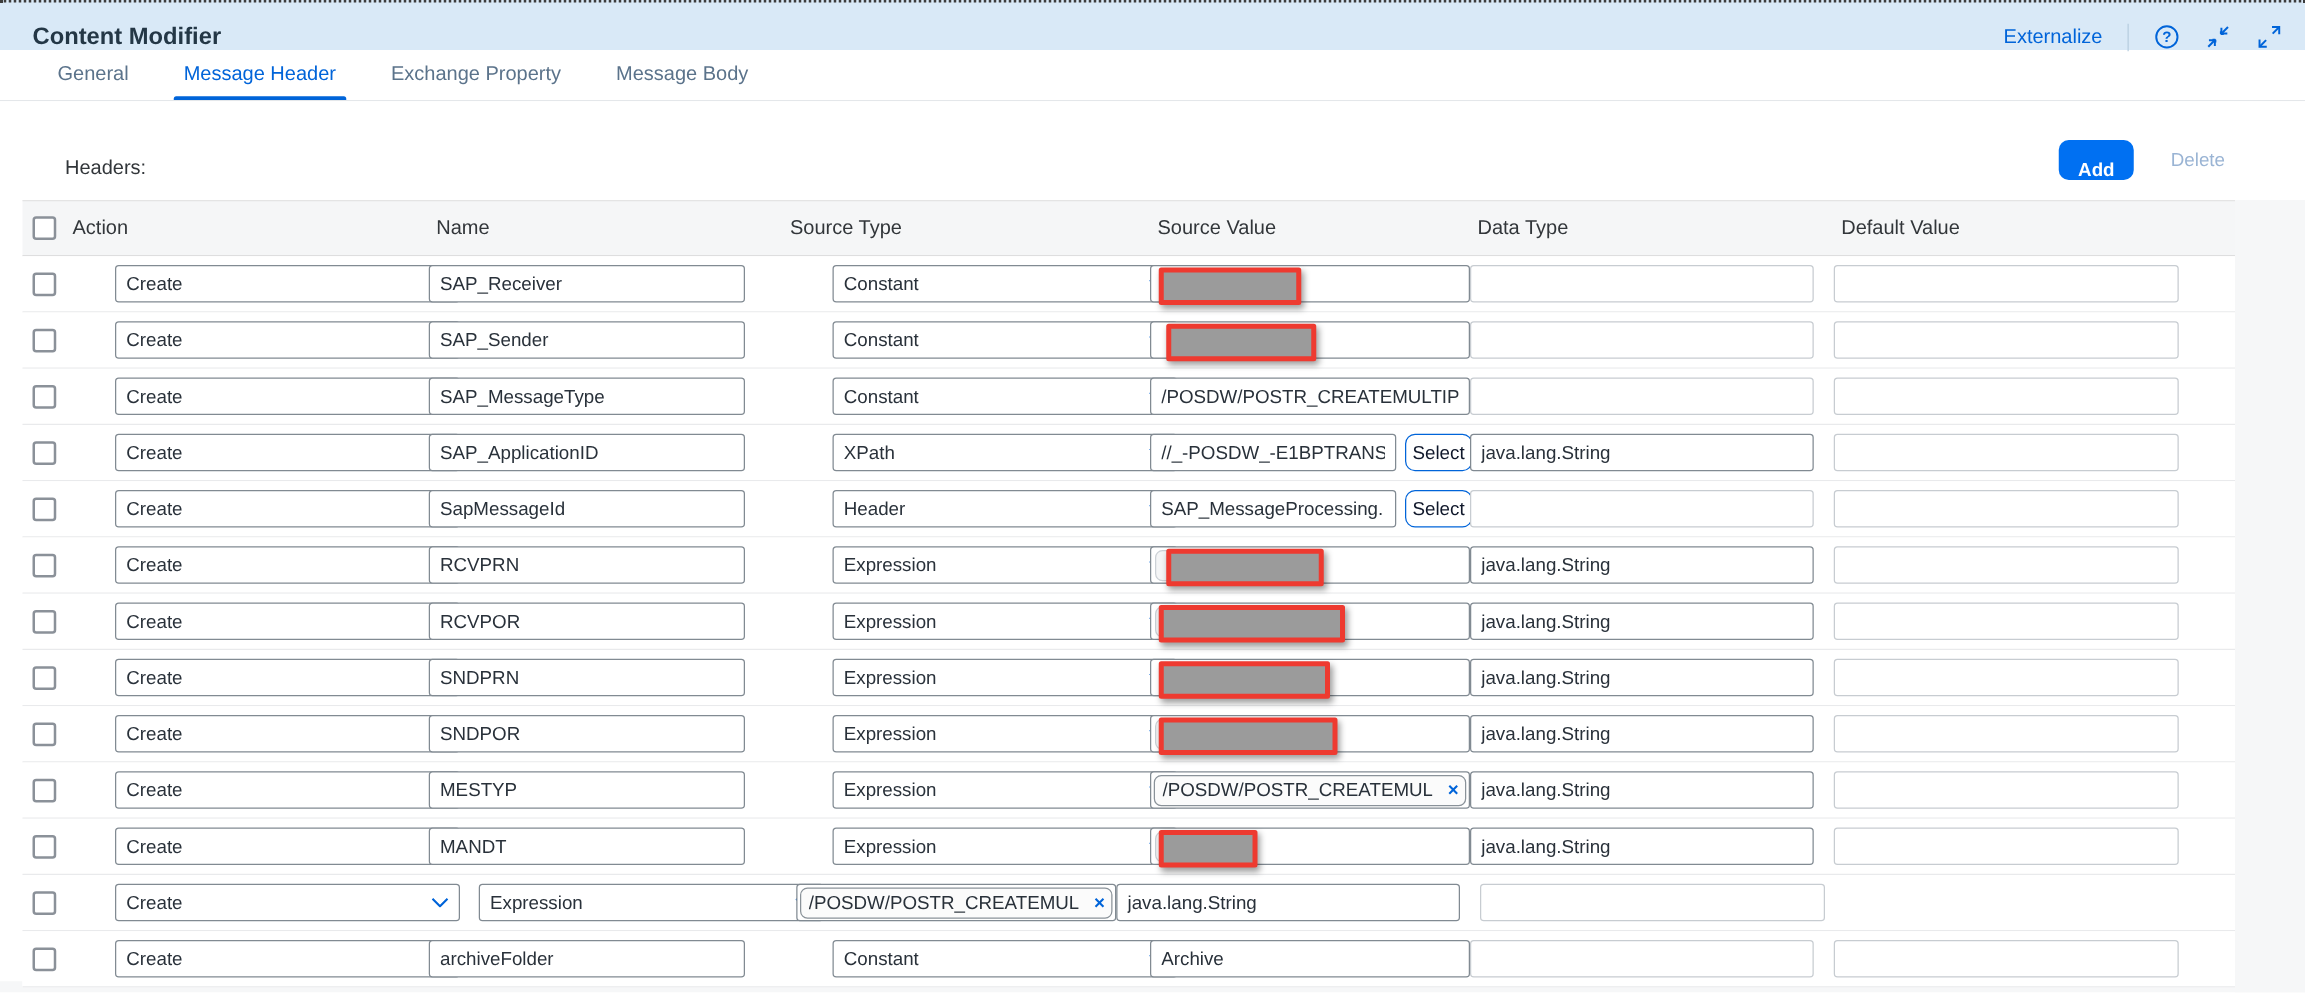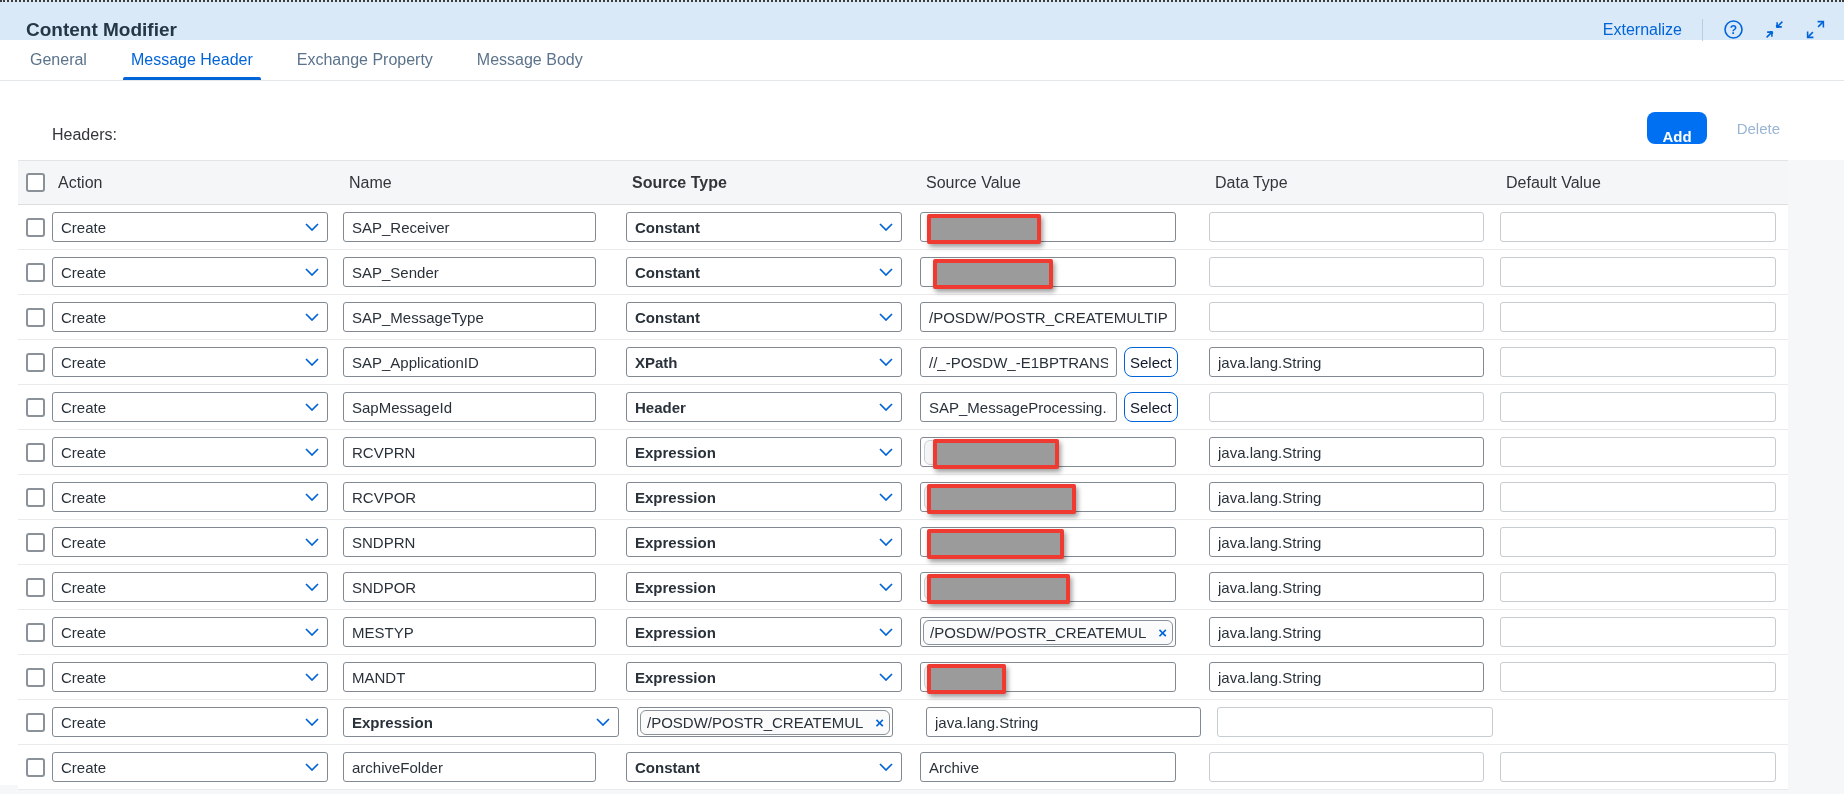--- a/index.html
+++ b/index.html
@@ -14,21 +14,21 @@
     padding:17px 18px 0 26px;box-sizing:border-box;
   }
   .panel-title{font-size:19px;font-weight:700;color:#243746;}
   .titlebar-right{display:flex;align-items:center;gap:20px;}
   .link{color:#0064d9;font-size:16px;text-decoration:none;cursor:pointer;}
   .tb-sep{width:1px;height:22px;background:#b7cde0;}
   .icon-btn{display:flex;align-items:center;justify-content:center;cursor:pointer;}
   
   .tabstrip{
     height:41px;background:#fff;border-bottom:1px solid #e4e7ea;
-    display:flex;align-items:stretch;padding-left:30px;gap:44px;box-sizing:border-box;
+    display:flex;align-items:stretch;padding-left:46px;gap:44px;box-sizing:border-box;
   }
   .tab{display:flex;align-items:center;position:relative;font-size:16px;color:#5b738b;cursor:pointer;}
   .tab.active{color:#0064d9;}
   .tab.active::after{
     content:"";position:absolute;left:-8px;right:-8px;bottom:0;height:3px;
     background:#0064d9;border-radius:2px 2px 0 0;
   }
   
   .toolbar{
     height:79px;display:flex;align-items:flex-end;justify-content:space-between;
@@ -51,36 +51,36 @@
   .table{position:absolute;left:18px;top:0;width:1770px;background:#fff;}
   .thead{
     height:45px;background:#f5f6f7;border-top:1px solid #e4e4e4;border-bottom:1px solid #dededf;
     display:flex;align-items:center;box-sizing:border-box;
   }
   .thead .col-label{font-size:16px;color:#32363a;padding-left:6px;}
   .row{height:45px;display:flex;align-items:center;border-bottom:1px solid #e9eaec;box-sizing:border-box;background:#fff;}
   .col-cb{width:34px;display:flex;align-items:center;}
   .col-action{width:276px;margin-right:15px;}
   .col-name{width:253px;margin-right:30px;}
-  .col-stype{width:276px;margin-right:18px;font-weight:bold;}
-  .col-sval{width:256px;margin-right:33px;display:flex;align-items:center;}
+  .col-stype{width:276px;margin-right:18px;}
+  .col-sval{width:256px;display:flex;align-items:center;}
   .col-dtype{width:275px;margin-right:16px;}
   .col-dval{width:276px;}
   .checkbox{
     width:19px;height:19px;box-sizing:border-box;margin-left:8px;
     border:2px solid #8b9199;border-radius:3px;background:#fff;cursor:pointer;
   }
   .field{
     height:30px;box-sizing:border-box;border:1px solid #818a92;border-radius:3px;
     background:#fff;display:flex;align-items:center;padding:0 8px;position:relative;
     font-size:15px;color:#29313a;width:100%;
   }
   .field.empty{border-color:#c7ccd1;}
   .field-text{white-space:nowrap;overflow:hidden;}
-  .dropdown{justify-content:space-between;cursor:pointer;}
+  .dropdown{justify-content:space-between;cursor:pointer;margin-left:40px;}
   .chev{flex:0 0 auto;margin-left:6px;}
   .sv-short{width:197px;flex:0 0 auto;}
   .select-btn{
     height:30px;box-sizing:border-box;margin-left:7px;border:1px solid #0064d9;border-radius:8px;
     background:#fff;color:#0f172a;font-size:15px;font-family:inherit;padding:0 5px;cursor:pointer;
   }
   .token-field{padding:0 2px;}
   .token{
     flex:1;height:25px;box-sizing:border-box;border:1px solid #8a9299;border-radius:6px;
     background:#fbfbfb;display:flex;align-items:center;justify-content:space-between;

